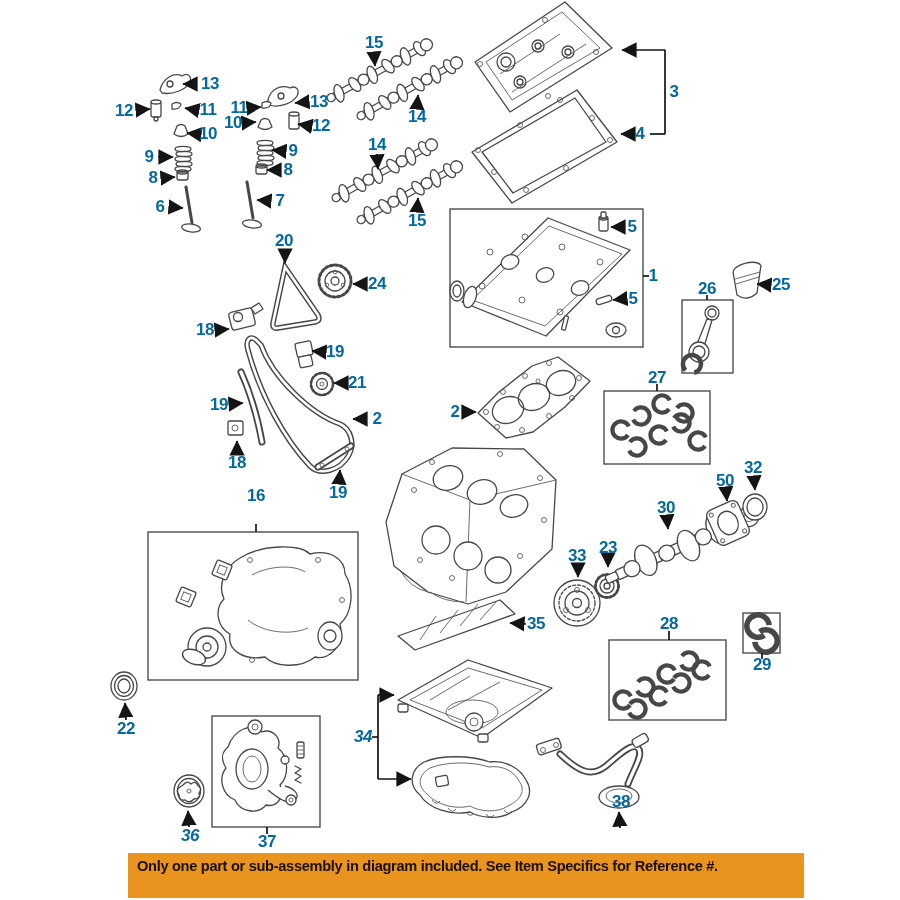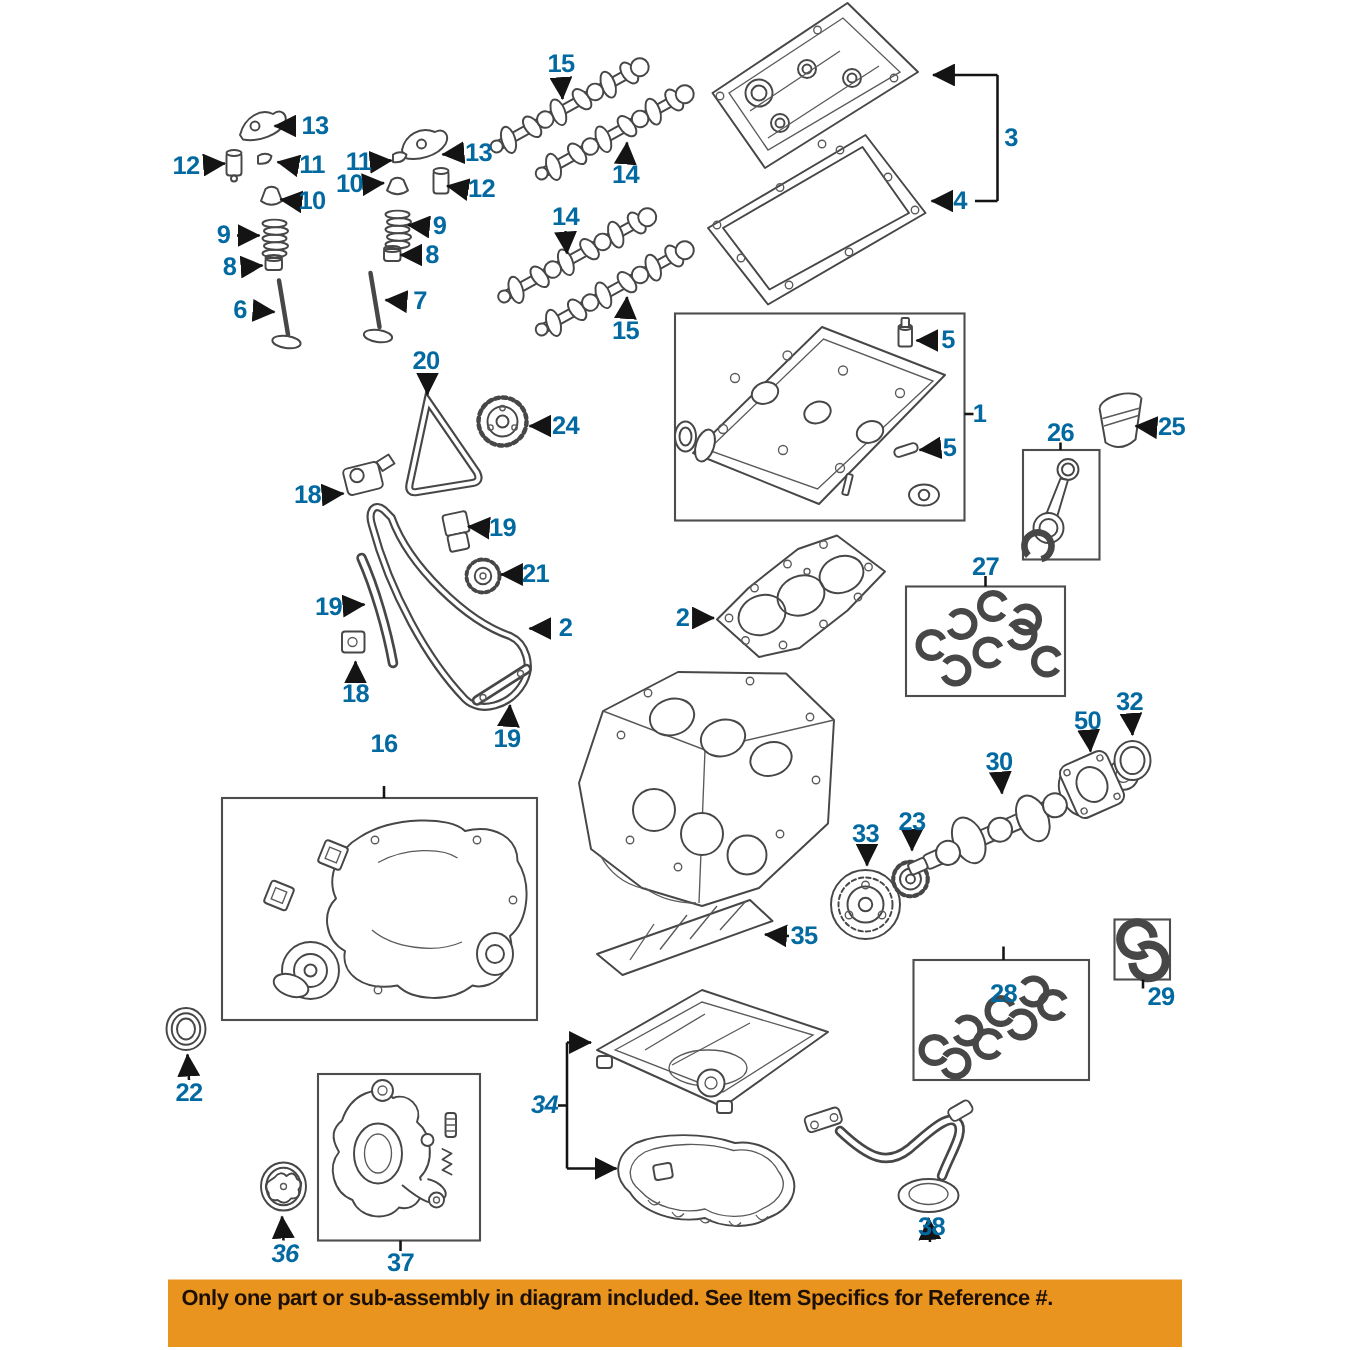--- a/index.html
+++ b/index.html
@@ -13,21 +13,21 @@
   .bx{fill:none;stroke:#4d4d4d;stroke-width:1.4;}
   .ch1{fill:none;stroke:#474747;stroke-width:5.5;}
   .ch2{fill:none;stroke:#ffffff;stroke-width:2.6;}
   .r1{fill:none;stroke:#474747;stroke-width:7;stroke-linecap:round;}
   .r2{fill:none;stroke:#ffffff;stroke-width:3.4;stroke-linecap:round;}
   .bs{fill:none;stroke:#474747;stroke-width:4.2;}
   .ld{stroke:#141414;stroke-width:1.7;fill:none;}
   #callouts{position:absolute;left:0;top:0;width:900px;height:900px;pointer-events:none;}
   .callout{position:absolute;transform:translate(-50%,-50%);
            font:700 17px "Liberation Sans",sans-serif;color:#0369a1;letter-spacing:-0.5px;}
-  #banner{position:absolute;left:112px;top:853px;width:676px;height:45px;box-sizing:border-box;
+  #banner{position:absolute;left:128px;top:853px;width:676px;height:45px;box-sizing:border-box;
           background:#E8941E;padding:4px 0 0 9px;}
   #banner div{font:700 14.6px/19.5px "Liberation Sans",sans-serif;color:#1C1006;
               letter-spacing:-0.3px;white-space:nowrap;}
 </style>
 </head>
 <body>
 
 <div id="stage">
 
 <svg id="art" width="900" height="900" viewBox="0 0 900 900">
@@ -508,27 +508,27 @@
       <div class="callout" style="left: 338px; top: 493px;">19</div>
       <div class="callout" style="left: 256px; top: 496px;">16</div>
       <div class="callout" style="left: 707px; top: 289px;">26</div>
       <div class="callout" style="left: 781px; top: 285px;">25</div>
       <div class="callout" style="left: 657px; top: 378px;">27</div>
       <div class="callout" style="left: 666px; top: 508px;">30</div>
       <div class="callout" style="left: 725px; top: 481px;">50</div>
       <div class="callout" style="left: 753px; top: 468px;">32</div>
       <div class="callout" style="left: 577px; top: 556px;">33</div>
       <div class="callout" style="left: 608px; top: 548px;">23</div>
-      <div class="callout" style="left: 669px; top: 624px; margin-top: 39px;">28</div>
-      <div class="callout" style="left: 762px; top: 665px; margin-left: 12px;">29</div>
+      <div class="callout" style="left: 669px; top: 624px;">28</div>
+      <div class="callout" style="left: 762px; top: 665px;">29</div>
       <div class="callout" style="left: 126px; top: 729px;">22</div>
       <div class="callout" style="left: 190px; top: 836px; font-style: italic;">36</div>
       <div class="callout" style="left: 267px; top: 842px;">37</div>
       <div class="callout" style="left: 363px; top: 737px; font-style: italic;">34</div>
-      <div class="callout" style="left: 621px; top: 802px; margin-top: 16px;">38</div>
+      <div class="callout" style="left: 621px; top: 802px;">38</div>
       <div class="callout" style="left: 536px; top: 624px;">35</div>
     </div>
 
 <div id="banner">
   <div>Only one part or sub-assembly in diagram included. See Item Specifics for Reference #.</div>
 </div>
 
 </div>
 
 </body></html>

